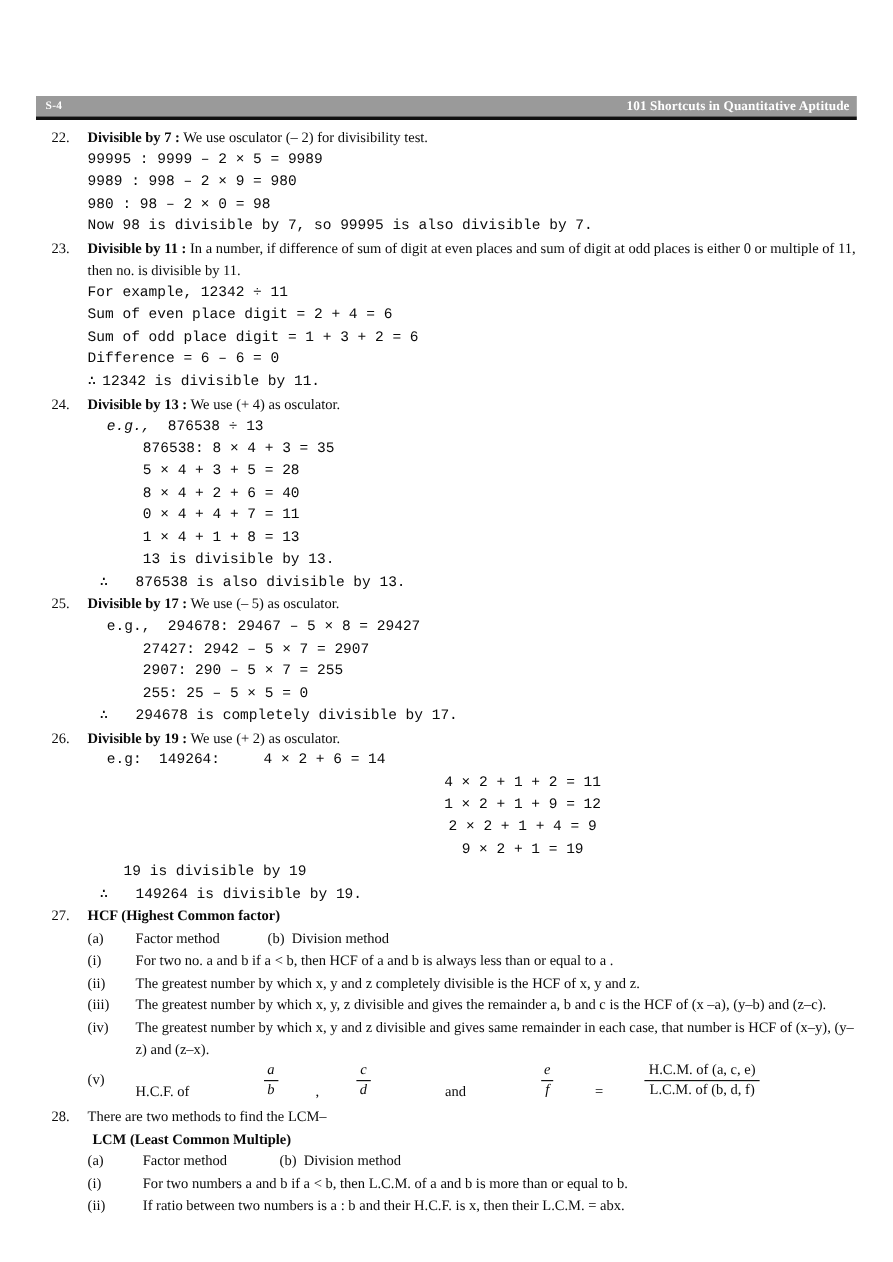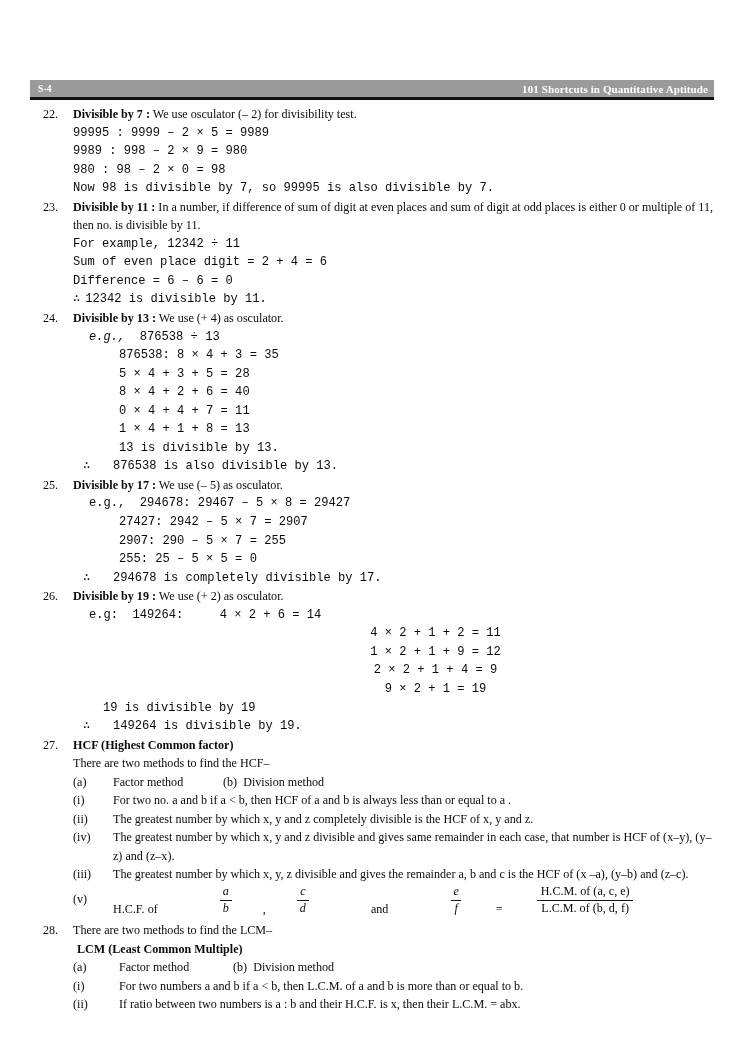--- a/index.html
+++ b/index.html
@@ -174,20 +174,21 @@
       <div class="line i0">Now 98 is divisible by 7, so 99995 is also divisible by 7.</div>
     </div>
 
     <div class="item">
       <span class="item-num">23.</span>
       <div class="wrapline">
         <b>Divisible by 11 :</b><span> In a number, if difference of sum of digit at even places and sum of digit at odd places is either 0 or multiple of 11, then no. is divisible by 11.</span>
       </div>
       <div class="line i0">For example,  12342 ÷ 11</div>
       <div class="line i0">Sum of even place digit = 2 + 4 = 6</div>
+      <div class="line i0">Sum of odd place digit = 1 + 3 + 2 = 6</div>
       <div class="line i0">Difference = 6 – 6 = 0</div>
       <div class="line i0">
         <span class="therefore-inline">∴</span><span>12342 is divisible by 11.</span>
       </div>
     </div>
 
     <div class="item">
       <span class="item-num">24.</span>
       <div class="wrapline">
         <b>Divisible by 13 :</b><span> We use (+ 4) as osculator.</span>
@@ -238,45 +239,44 @@
       <div class="line therefore-row">
         <span class="therefore-mark">∴</span><span>149264 is divisible by 19.</span>
       </div>
     </div>
 
     <div class="item">
       <span class="item-num">27.</span>
       <div class="wrapline">
         <b>HCF (Highest Common factor)</b>
       </div>
-      <div class="wrapline">There are two methods to find the HCF–</div>
 
       <div class="sub optrow">
         <span class="sub-mark">(a)</span>
         <span>Factor method</span>
         <span class="opt-b">
           <span>(b)</span>&nbsp;&nbsp;<span>Division method</span>
         </span>
       </div>
 
       <div class="sub">
         <span class="sub-mark">(i)</span>
         <span>For two no. a and b if a &lt; b, then HCF of a and b is always less than or equal to a .</span>
       </div>
       <div class="sub">
         <span class="sub-mark">(ii)</span>
         <span>The greatest number by which x, y and z completely divisible is the HCF of x, y and z.</span>
       </div>
       <div class="sub">
+        <span class="sub-mark">(iii)</span>
+        <span>The greatest number by which x, y, z  divisible and gives the remainder a, b and c is the HCF of (x –a), (y–b) and (z–c).</span>
+      </div>
+      <div class="sub">
         <span class="sub-mark">(iv)</span>
         <span>The greatest number by which x, y and z divisible and gives same remainder in each case, that number is HCF of (x–y), (y–z) and (z–x).</span>
-      </div>
-      <div class="sub">
-        <span class="sub-mark">(iii)</span>
-        <span>The greatest number by which x, y, z  divisible and gives the remainder a, b and c is the HCF of (x –a), (y–b) and (z–c).</span>
       </div>
 
       <div class="sub fml-row">
         <span class="sub-mark">(v)</span>
         <span class="formula">
           <span>H.C.F. of</span>&nbsp;
           <span class="frac">
             <span class="num it">a</span>
             <span class="den it">b</span>
           </span>

